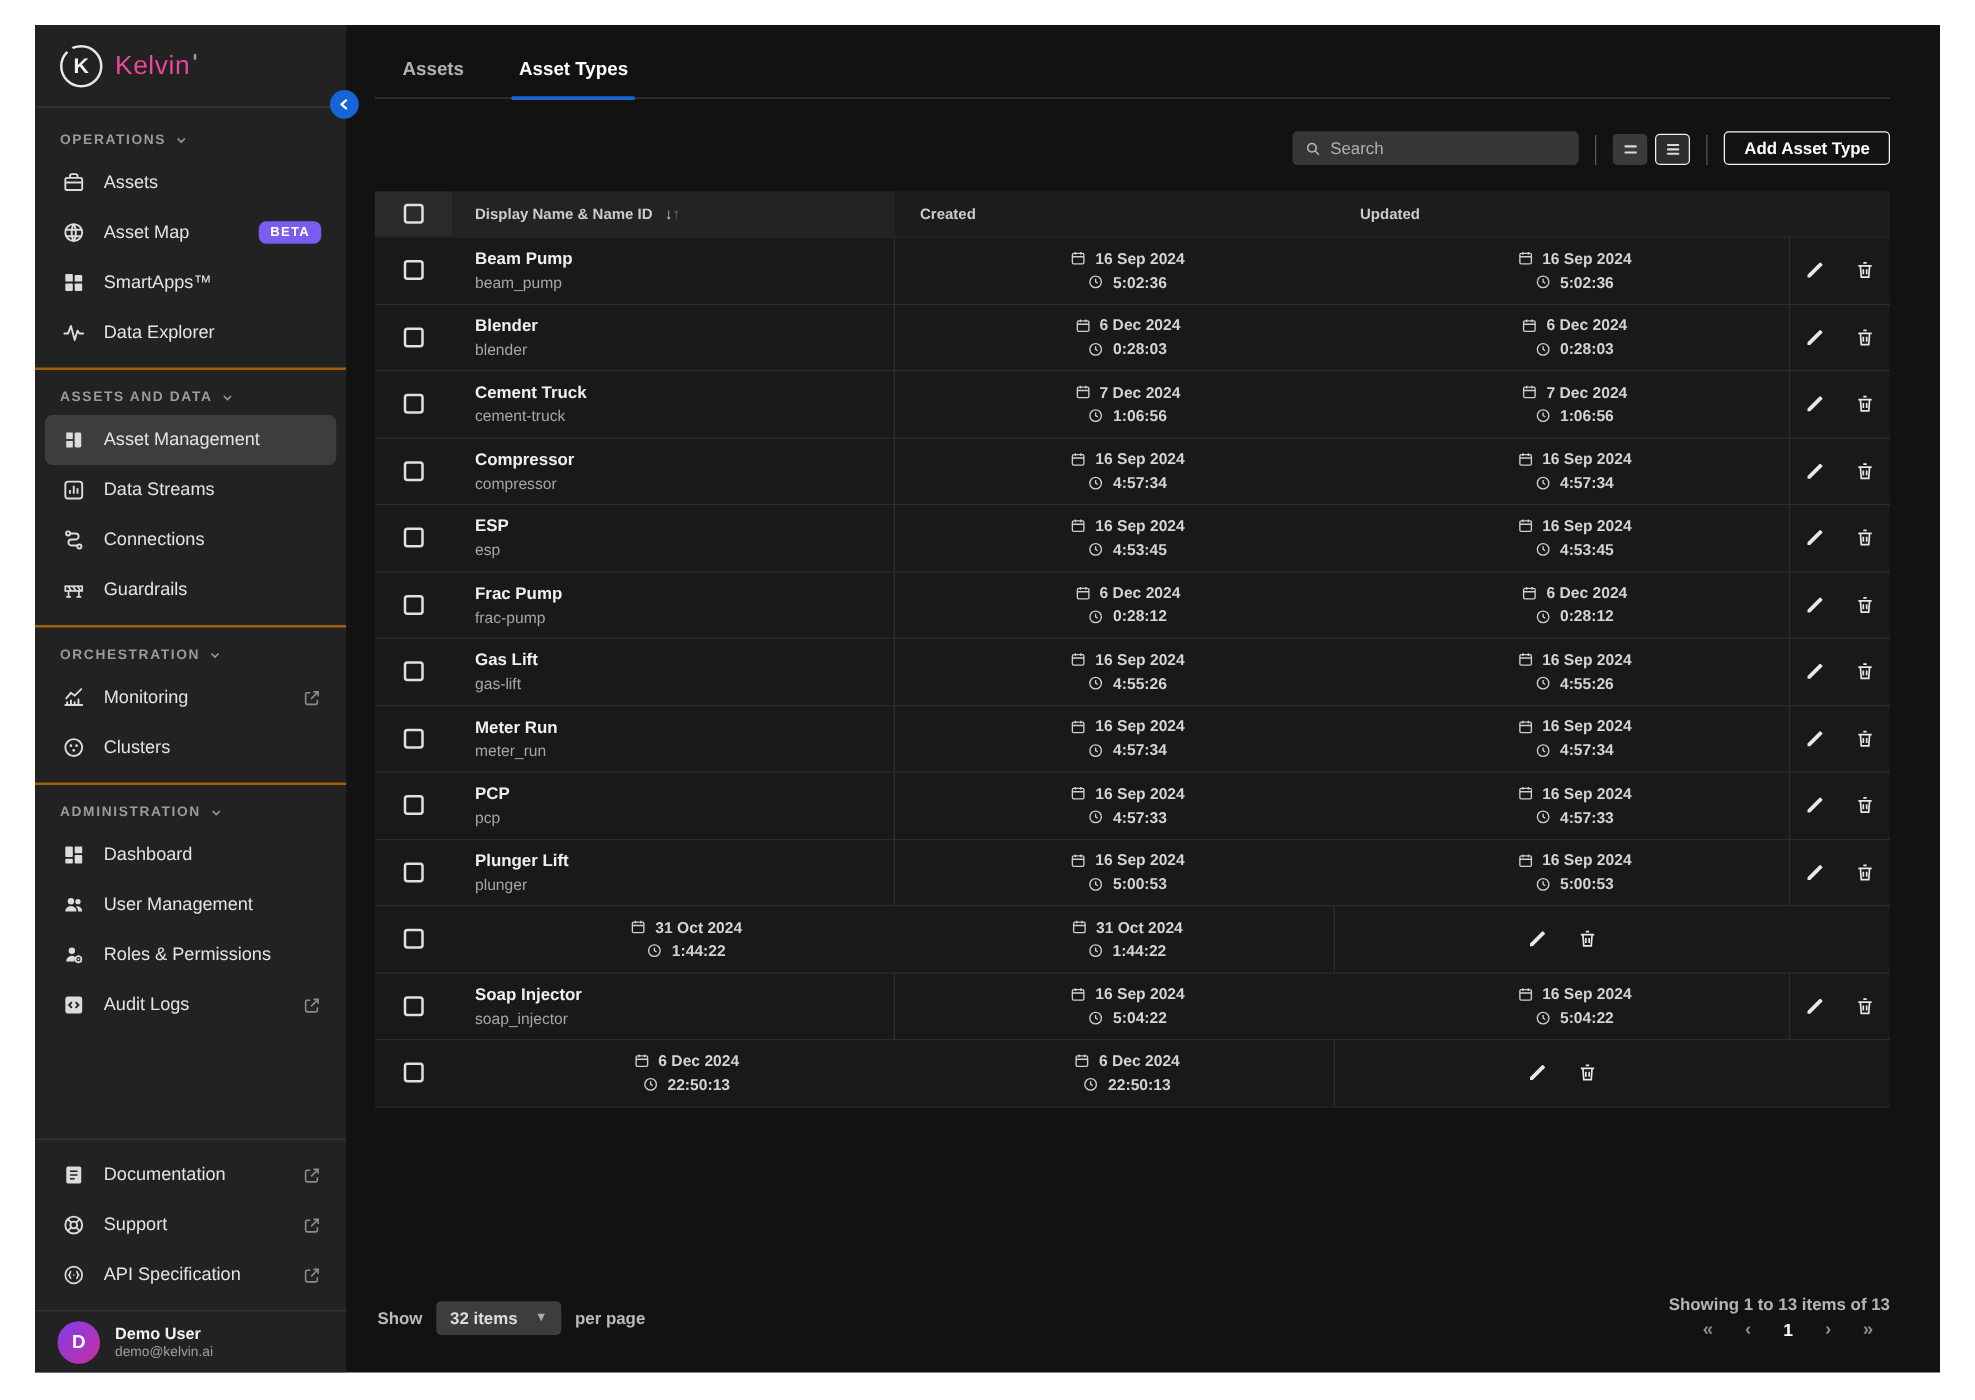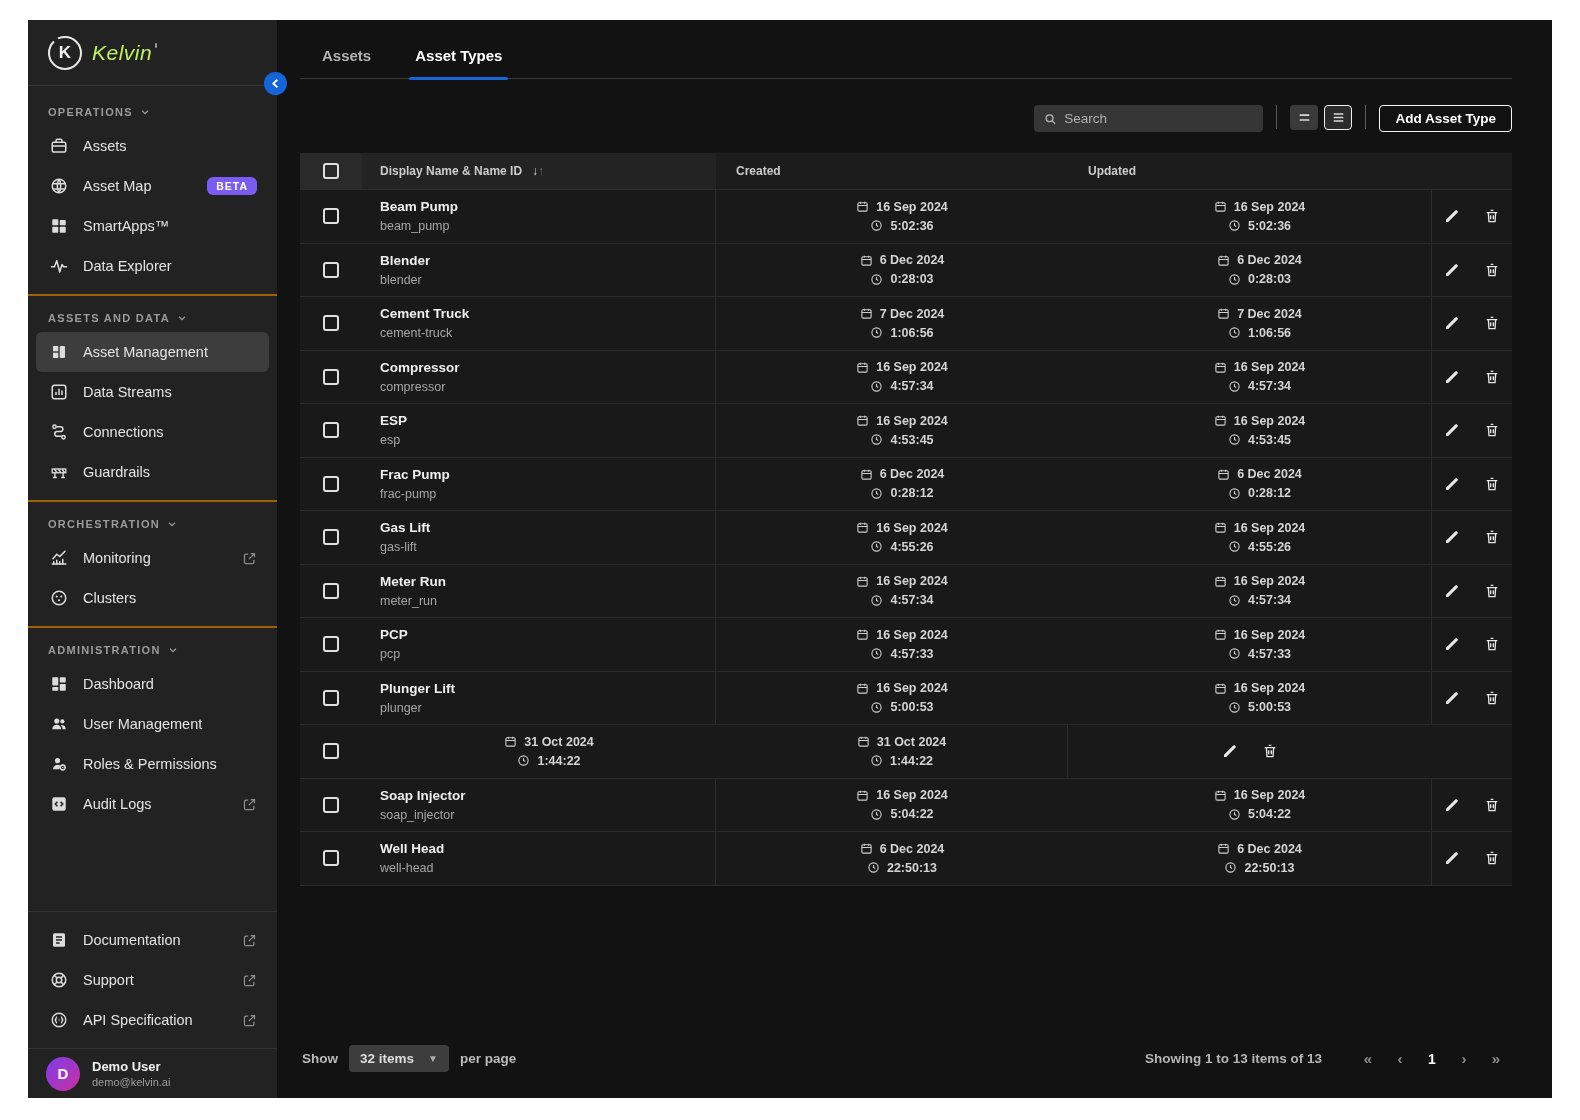--- a/index.html
+++ b/index.html
@@ -4,21 +4,21 @@
 <style>
   * { margin:0; padding:0; box-sizing:border-box; }
   html,body { width:1580px; height:1120px; background:#ffffff; font-family:"Liberation Sans", sans-serif; }
   .app { position:absolute; left:28px; top:20px; width:1524px; height:1078px; background:#121212; display:flex; overflow:hidden; }
 
   
   .sidebar { width:249px; min-width:249px; background:#222222; display:flex; flex-direction:column; position:relative; }
   .logo-area { height:66px; display:flex; align-items:center; padding-left:20px; border-bottom:1px solid #383838; gap:10px; }
   .logo-circle { width:34px; height:34px; border:2px solid #e8e8e8; border-radius:50%; display:flex; align-items:center; justify-content:center; color:#f0f0f0; font-size:17px; font-weight:bold; position:relative; }
   .logo-circle::before { content:""; position:absolute; left:3px; top:-1px; width:5px; height:5px; background:#222; transform:rotate(45deg); }
-  .brand { color:#bef264; font-size:21px; letter-spacing:.5px; position:relative;font-style:italic; }
+  .brand { color:#ec4899; font-size:21px; letter-spacing:.5px; position:relative; }
   .brand::after { content:""; position:absolute; right:-5px; top:2px; width:2.5px; height:5px; background:#9a9a9a; border-radius:1px; }
   .collapse-btn { position:absolute; left:236px; top:52px; width:23px; height:23px; background:#1565d8; border-radius:50%; display:flex; align-items:center; justify-content:center; z-index:5; cursor:pointer; }
   .collapse-btn svg { stroke:#fff; }
 
   nav.side-nav { flex:1; overflow:hidden; padding-top:4px; }
   .section { padding:6px 0 8px;text-align:right; }
   .section + .section { border-top:2px solid #a16207; }
   .section-header { display:flex; align-items:center; gap:7px; padding:10px 20px 8px; color:#9b9b9b; font-size:11px; font-weight:bold; letter-spacing:1.3px; }
   .section-header svg { stroke:#9b9b9b; }
   .side-item { display:flex; align-items:center; gap:15px; height:40px; margin:0 8px; padding:0 12px 0 14px; border-radius:6px; color:#e4e4e4; font-size:14.5px; cursor:pointer; }
@@ -32,21 +32,21 @@
   .user-name { color:#f2f2f2; font-size:13px; font-weight:bold; }
   .user-email { color:#9f9f9f; font-size:11px; margin-top:2px; }
 
   
   .main { flex:1; display:flex; flex-direction:column; padding:0 40px 0 23px; min-width:0; }
   .tabbar { display:flex; gap:44px; margin-top:27px; border-bottom:1px solid #3c3c3c; padding-left:22px; }
   .tab { padding-bottom:14px; font-size:15px; font-weight:bold; color:#b3b3b3; cursor:pointer; position:relative; }
   .tab.active { color:#ffffff; }
   .tab.active::after { content:""; position:absolute; left:-6px; right:-6px; bottom:-2px; height:3px; background:#1766d4; border-radius:2px; }
 
-  .toolbar { display:flex; align-items:flex-start; justify-content:flex-end; gap:13px; margin-top:26px; height:27px; }
+  .toolbar { display:flex; align-items:flex-end; justify-content:flex-end; gap:13px; margin-top:26px; height:27px; }
   .search-box { width:229px; height:27px; background:#363636; border-radius:4px; display:flex; align-items:center; gap:7px; padding:0 10px; }
   .search-box input { background:transparent; border:none; outline:none; color:#e2e2e2; font-size:13.5px; width:100%; font-family:"Liberation Sans", sans-serif; }
   .search-box input::placeholder { color:#b0b0b0; }
   .tdivider { width:1px; height:24px; background:#5a5a5a; }
   .view-toggle { display:flex; gap:6px; }
   .vbtn { width:28px; height:25px; background:#3a3a3a; border-radius:4px; display:flex; align-items:center; justify-content:center; cursor:pointer; border:1.5px solid transparent; }
   .vbtn.selected { border-color:#f0f0f0; background:#2c2c2c; }
   .add-btn { height:27px; border:1.5px solid #f5f5f5; border-radius:4px; background:transparent; color:#ffffff; font-weight:bold; font-size:13.5px; padding:0 15px; cursor:pointer; font-family:"Liberation Sans", sans-serif; }
 
   
@@ -72,21 +72,21 @@
   .dline { display:flex; align-items:center; gap:7px; color:#d4d4d4; font-size:12.5px; font-weight:bold; }
   .dline svg { color:#cfcfcf; }
   .c-actions { align-items:center; justify-content:center; gap:24px; }
   .act { color:#e8e8e8; cursor:pointer; display:flex; }
 
   
   .pagefoot { margin-top:auto; margin-bottom:26px; display:flex; align-items:center; padding-left:2px; }
   .pf-left { display:flex; align-items:center; gap:11px; color:#bbbbbb; font-size:13.5px; font-weight:bold; }
   .pagesize { background:#3d3d3d; border-radius:4px; height:27px; display:flex; align-items:center; gap:14px; padding:0 11px; color:#dddddd; cursor:pointer; }
   .pagesize .caret { color:#aaaaaa; font-size:10px; }
-  .pf-right { margin-left:auto; display:flex; align-items:center; gap:16px; color:#b5b5b5; font-size:13.5px; font-weight:bold; }
+  .pf-right { margin-left:auto; display:flex; align-items:center; gap:4px; color:#b5b5b5; font-size:13.5px; font-weight:bold;flex-direction:column; }
   .pager { display:flex; align-items:center; margin-left:14px; }
   .pg { color:#8c8c8c; font-size:15px; width:32px; text-align:center; cursor:pointer; }
   .pg.current { color:#ffffff; font-size:14px; }
 </style>
 </head>
 <body>
 
 <div class="app">
 
   <aside class="sidebar">
@@ -1039,24 +1039,20 @@
                   <path d="M4 7h16M10 3.5h4M6.5 7l1 13.5h9l1-13.5M10 11v6M14 11v6"></path>
                 </svg>
               </span>
     </div>
   </div>
 
   <div class="trow">
     <div class="cell c-check">
               <span class="cb"></span>
             </div>
-    <div class="cell c-name">
-      <span class="dn-text">Well Head</span>
-      <span class="nid-text">well-head</span>
-    </div>
     <div class="cell c-date">
       <span class="dline">
                 <svg width="13" height="13" viewBox="0 0 24 24" fill="none" stroke="currentColor" stroke-width="2">
                   <rect x="3.5" y="5" width="17" height="15.5" rx="2"></rect>
                   <path d="M3.5 10h17M8 3v4M16 3v4"></path>
                 </svg>
                 <span>6 Dec 2024</span>
               </span>
       <span class="dline">
                 <svg width="13" height="13" viewBox="0 0 24 24" fill="none" stroke="currentColor" stroke-width="2">

